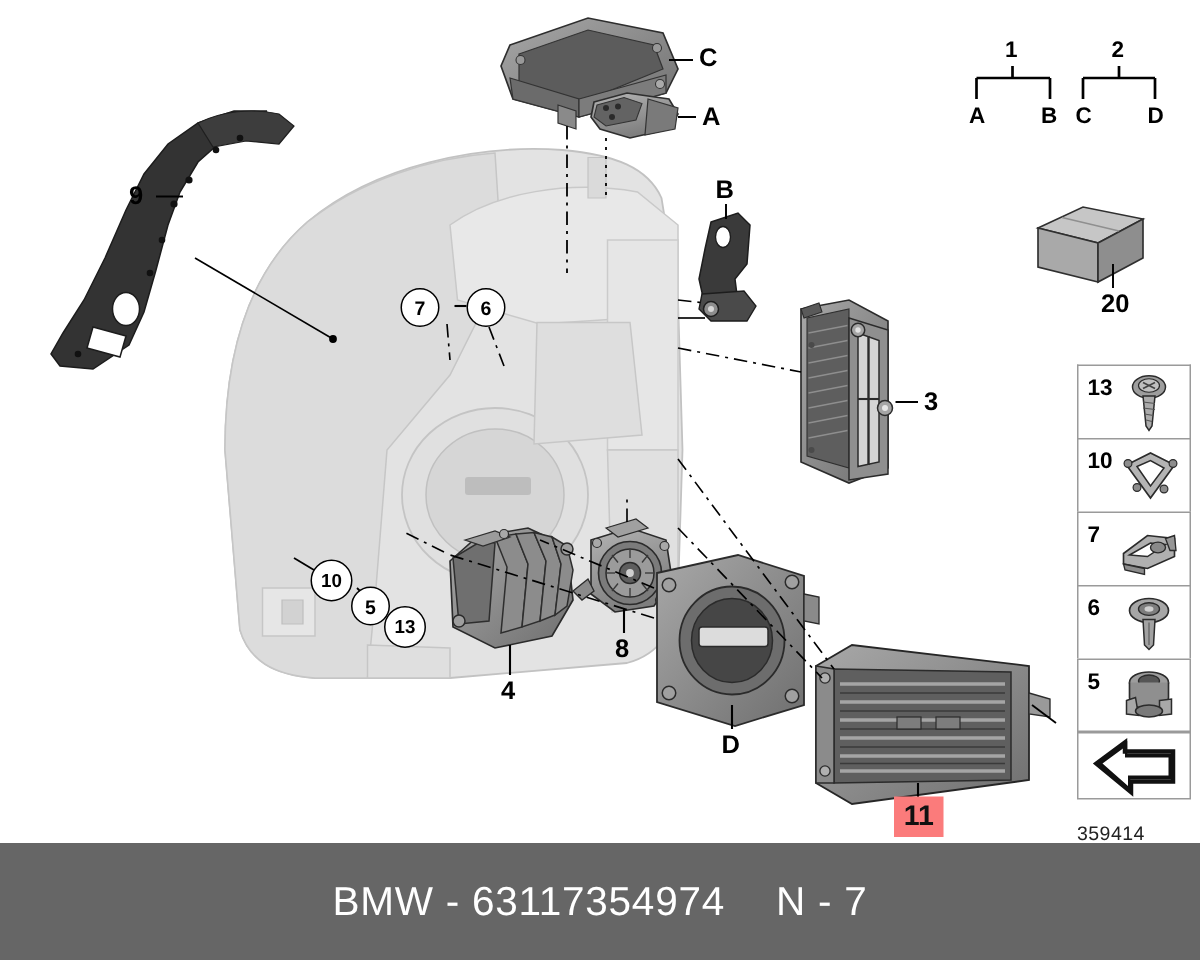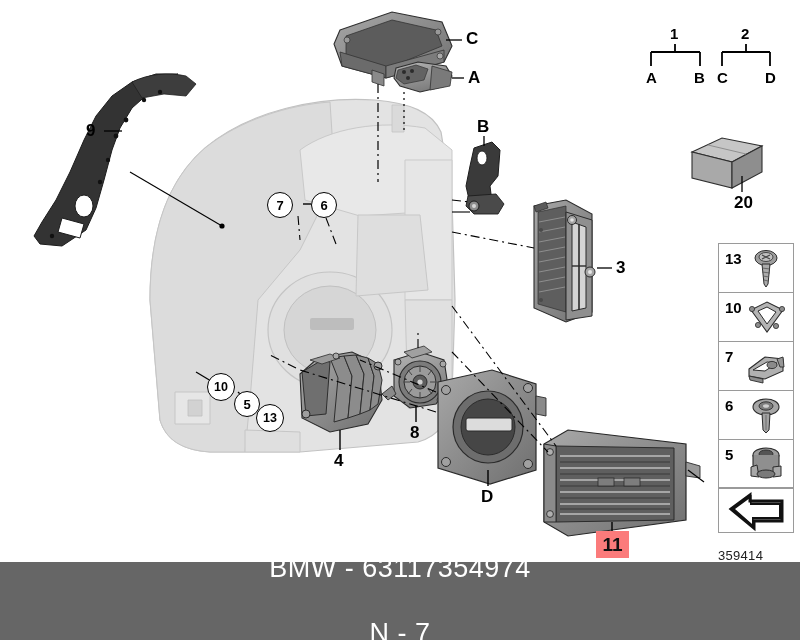--- a/index.html
+++ b/index.html
@@ -64,21 +64,20 @@
   
   #footer{
     position:absolute;left:0;top:562px;width:800px;height:78px;
     background:#666666;
   }
   #footer .ftxt{
     position:absolute;left:0;top:0;width:800px;height:78px;
     display:flex;align-items:center;justify-content:center;gap:34px;
     color:#fff;font-size:27px;font-weight:normal;letter-spacing:.5px;
     font-family:"Liberation Sans",sans-serif;
-    flex-direction:column;
   }
   #footer .ftxt span{white-space:pre;}
 </style>
 </head>
 <body>
 
 <div id="sheet">
 
   <svg class="layer" viewBox="0 0 800 640">
     <defs>

